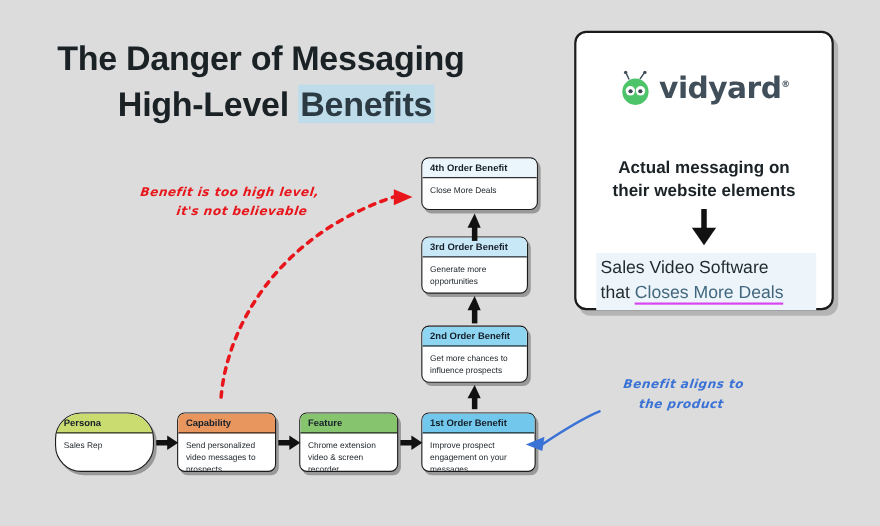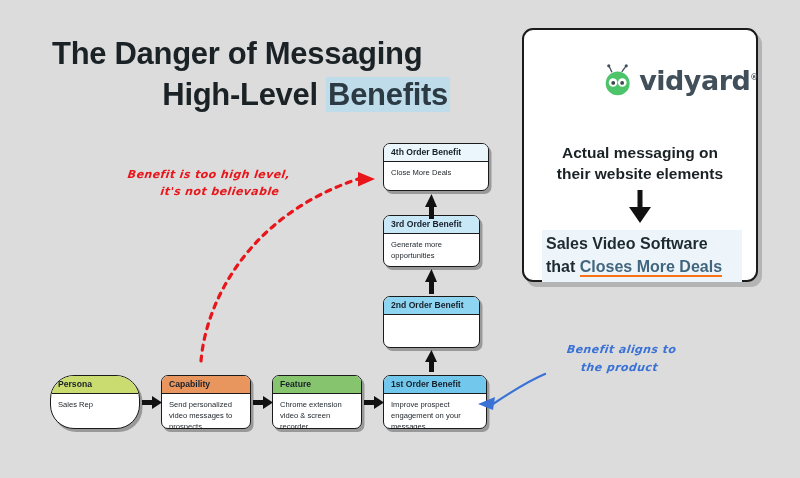--- a/index.html
+++ b/index.html
@@ -12,58 +12,58 @@
   }
   #stage{position:absolute;left:0;top:0;width:800px;height:478px;}
 
   
   #title{
     position:absolute;left:52px;top:33px;width:420px;
     font-size:31px;font-weight:bold;color:#1b2226;
     line-height:1.33;letter-spacing:-0.3px;
   }
   #title .l1{display:block;}
-  #title .l2{display:block;text-align:right;padding-right:22px;}
+  #title .l2{display:block;text-align:center;padding-right:22px;}
   #title .hl{
     background:#bfdcea;color:#2b3a43;padding:0 2px;
   }
 
   
   #panel{
     position:absolute;left:522px;top:28px;width:236px;height:254px;
     background:#ffffff;border:2px solid #1b1b1b;border-radius:11px;
     box-shadow:4px 5px 0 rgba(0,0,0,0.18);
     box-sizing:border-box;
   }
   #logo-row{
     position:absolute;left:0;top:34px;width:100%;
-    display:flex;align-items:center;justify-content:center;gap:4px;padding-left:40px;
+    display:flex;align-items:center;justify-content:center;gap:4px;
   }
   .vid-mascot{width:33px;height:33px;display:block;}
   .vid-word{
     font-size:27px;font-weight:bold;color:#414f5b;
     letter-spacing:-0.5px;line-height:1;position:relative;
     font-family:"DejaVu Sans", sans-serif;
   }
   .vid-reg{font-size:8px;vertical-align:super;color:#414f5b;}
   #panel-sub{
     position:absolute;left:0;top:112px;width:100%;text-align:center;
     font-size:15.5px;font-weight:bold;color:#1b2226;line-height:1.38;
   }
   #panel-arrow{
     position:absolute;left:0;top:160px;width:100%;
     display:flex;justify-content:center;
   }
   #panel-tag{
     position:absolute;left:18px;top:200px;width:200px;
     background:#eef5fa;padding:3px 18px 4px 4px;
-    font-size:16px;font-weight:bold;color:#1e2a31;line-height:1.42;
+    font-size:16px;font-weight:normal;color:#1e2a31;line-height:1.42;
     box-sizing:border-box;
   }
-  #panel-tag .hl2{color:#41677f;border-bottom:2px solid #f97316;}
+  #panel-tag .hl2{color:#41677f;border-bottom:2px solid #d946ef;}
 
   
   .fbox{
     position:absolute;background:#ffffff;
     border:1.6px solid #1b1b1b;border-radius:7px;
     box-shadow:2.5px 3px 0 rgba(0,0,0,0.30);
     box-sizing:border-box;overflow:hidden;
   }
   .fbox .hd{
     font-size:8.6px;font-weight:bold;color:#17202a;
@@ -162,20 +162,21 @@
     <div class="bd">Chrome extension video &amp; screen recorder</div>
   </div>
 
   <div class="fbox" id="box-b1">
     <div class="hd" style="background:#72c8ec">1st Order Benefit</div>
     <div class="bd">Improve prospect engagement on your messages</div>
   </div>
 
   <div class="fbox" id="box-b2">
     <div class="hd" style="background:#8ed5f2">2nd Order Benefit</div>
+    <div class="bd">Get more chances to influence prospects</div>
   </div>
 
   <div class="fbox" id="box-b3">
     <div class="hd" style="background:#c8e7f7">3rd Order Benefit</div>
     <div class="bd">Generate more opportunities</div>
   </div>
 
   <div class="fbox" id="box-b4">
     <div class="hd" style="background:#eaf6fc">4th Order Benefit</div>
     <div class="bd">Close More Deals</div>

